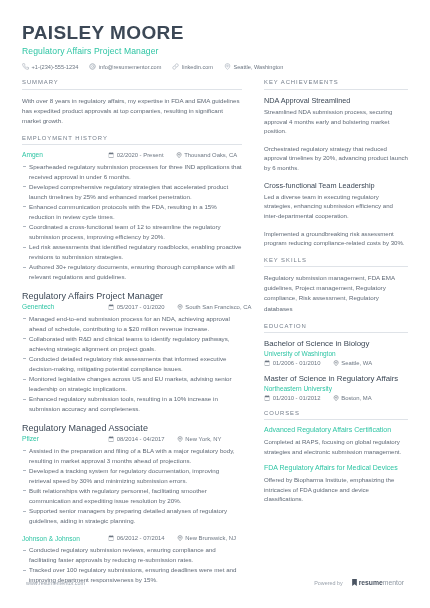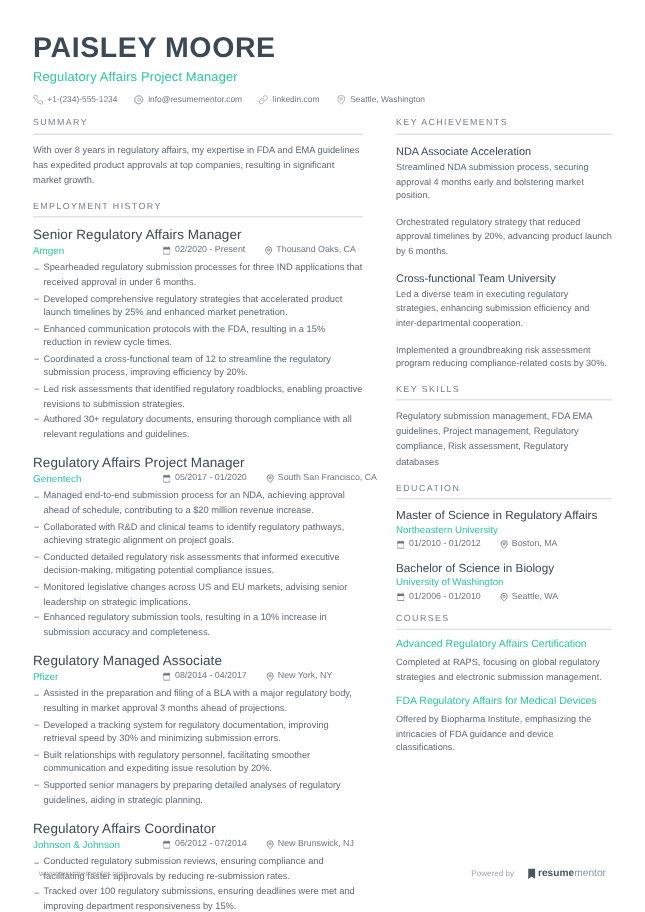--- a/index.html
+++ b/index.html
@@ -267,21 +267,20 @@
 
       <div class="sec">
         <div class="sec-title">SUMMARY</div>
         <div class="para">With over 8 years in regulatory affairs, my expertise in FDA and EMA guidelines has expedited product approvals at top companies, resulting in significant market growth.</div>
       </div>
 
       <div class="sec">
         <div class="sec-title">EMPLOYMENT HISTORY</div>
         <div id="jobs-list">
             <div class="job">
-              <div class="job-role">Senior Regulatory Affairs Manager</div>
               <div class="job-meta">
                 <span class="job-company">Amgen</span>
                 <span class="meta-chunk">
                   <span class="m-ico">
                     <svg viewBox="0 0 24 24" fill="currentColor">
                       <path d="M7 1h2v2h6V1h2v2h3a1 1 0 0 1 1 1v17a1 1 0 0 1-1 1H4a1 1 0 0 1-1-1V4a1 1 0 0 1 1-1h3V1zm13 8H4v11h16V9z"></path>
                     </svg>
                   </span>
                   <span>02/2020 - Present</span>
                 </span>
@@ -357,21 +356,20 @@
                 </span>
               </div>
               <ul class="bullets">
                 <li>Assisted in the preparation and filing of a BLA with a major regulatory body, resulting in market approval 3 months ahead of projections.</li>
                 <li>Developed a tracking system for regulatory documentation, improving retrieval speed by 30% and minimizing submission errors.</li>
                 <li>Built relationships with regulatory personnel, facilitating smoother communication and expediting issue resolution by 20%.</li>
                 <li>Supported senior managers by preparing detailed analyses of regulatory guidelines, aiding in strategic planning.</li>
               </ul>
             </div>
             <div class="job">
-              <div class="job-role">Regulatory Affairs Coordinator</div>
               <div class="job-meta">
                 <span class="job-company">Johnson &amp; Johnson</span>
                 <span class="meta-chunk">
                   <span class="m-ico">
                     <svg viewBox="0 0 24 24" fill="currentColor">
                       <path d="M7 1h2v2h6V1h2v2h3a1 1 0 0 1 1 1v17a1 1 0 0 1-1 1H4a1 1 0 0 1-1-1V4a1 1 0 0 1 1-1h3V1zm13 8H4v11h16V9z"></path>
                     </svg>
                   </span>
                   <span>06/2012 - 07/2014</span>
                 </span>
@@ -394,87 +392,87 @@
       </div>
 
     </div>
 
     <div class="col-right">
 
       <div class="sec">
         <div class="sec-title">KEY ACHIEVEMENTS</div>
         <div id="ach-list">
             <div class="ach">
-              <div class="ach-title">NDA Associate Acceleration</div>
+              <div class="ach-title">NDA Approval Streamlined</div>
               <div class="ach-desc">Streamlined NDA submission process, securing approval 4 months early and bolstering market position.</div>
             </div>
             <div class="ach">
               <div class="ach-desc">Orchestrated regulatory strategy that reduced approval timelines by 20%, advancing product launch by 6 months.</div>
             </div>
             <div class="ach">
-              <div class="ach-title">Cross-functional Team University</div>
+              <div class="ach-title">Cross-functional Team Leadership</div>
               <div class="ach-desc">Led a diverse team in executing regulatory strategies, enhancing submission efficiency and inter-departmental cooperation.</div>
             </div>
             <div class="ach">
               <div class="ach-desc">Implemented a groundbreaking risk assessment program reducing compliance-related costs by 30%.</div>
             </div>
           </div>
       </div>
 
       <div class="sec">
         <div class="sec-title">KEY SKILLS</div>
         <div class="para">Regulatory submission management, FDA EMA guidelines, Project management, Regulatory compliance, Risk assessment, Regulatory databases</div>
       </div>
 
       <div class="sec">
         <div class="sec-title">EDUCATION</div>
         <div id="edu-list">
             <div class="edu">
+              <div class="edu-degree">Bachelor of Science in Biology</div>
+              <div class="edu-school">University of Washington</div>
+              <div class="edu-meta">
+                <span class="meta-chunk">
+                  <span class="m-ico">
+                    <svg viewBox="0 0 24 24" fill="currentColor">
+                      <path d="M7 1h2v2h6V1h2v2h3a1 1 0 0 1 1 1v17a1 1 0 0 1-1 1H4a1 1 0 0 1-1-1V4a1 1 0 0 1 1-1h3V1zm13 8H4v11h16V9z"></path>
+                    </svg>
+                  </span>
+                  <span>01/2006 - 01/2010</span>
+                </span>
+                <span class="meta-chunk">
+                  <span class="m-ico">
+                    <svg viewBox="0 0 24 24" fill="none" stroke="currentColor" stroke-width="2.2">
+                      <path d="M20 10c0 6-8 12-8 12S4 16 4 10a8 8 0 0 1 16 0z"></path>
+                      <circle cx="12" cy="10" r="2.8"></circle>
+                    </svg>
+                  </span>
+                  <span>Seattle, WA</span>
+                </span>
+              </div>
+            </div>
+            <div class="edu">
               <div class="edu-degree">Master of Science in Regulatory Affairs</div>
               <div class="edu-school">Northeastern University</div>
               <div class="edu-meta">
                 <span class="meta-chunk">
                   <span class="m-ico">
                     <svg viewBox="0 0 24 24" fill="currentColor">
                       <path d="M7 1h2v2h6V1h2v2h3a1 1 0 0 1 1 1v17a1 1 0 0 1-1 1H4a1 1 0 0 1-1-1V4a1 1 0 0 1 1-1h3V1zm13 8H4v11h16V9z"></path>
                     </svg>
                   </span>
                   <span>01/2010 - 01/2012</span>
                 </span>
                 <span class="meta-chunk">
                   <span class="m-ico">
                     <svg viewBox="0 0 24 24" fill="none" stroke="currentColor" stroke-width="2.2">
                       <path d="M20 10c0 6-8 12-8 12S4 16 4 10a8 8 0 0 1 16 0z"></path>
                       <circle cx="12" cy="10" r="2.8"></circle>
                     </svg>
                   </span>
                   <span>Boston, MA</span>
-                </span>
-              </div>
-            </div>
-            <div class="edu">
-              <div class="edu-degree">Bachelor of Science in Biology</div>
-              <div class="edu-school">University of Washington</div>
-              <div class="edu-meta">
-                <span class="meta-chunk">
-                  <span class="m-ico">
-                    <svg viewBox="0 0 24 24" fill="currentColor">
-                      <path d="M7 1h2v2h6V1h2v2h3a1 1 0 0 1 1 1v17a1 1 0 0 1-1 1H4a1 1 0 0 1-1-1V4a1 1 0 0 1 1-1h3V1zm13 8H4v11h16V9z"></path>
-                    </svg>
-                  </span>
-                  <span>01/2006 - 01/2010</span>
-                </span>
-                <span class="meta-chunk">
-                  <span class="m-ico">
-                    <svg viewBox="0 0 24 24" fill="none" stroke="currentColor" stroke-width="2.2">
-                      <path d="M20 10c0 6-8 12-8 12S4 16 4 10a8 8 0 0 1 16 0z"></path>
-                      <circle cx="12" cy="10" r="2.8"></circle>
-                    </svg>
-                  </span>
-                  <span>Seattle, WA</span>
                 </span>
               </div>
             </div>
           </div>
       </div>
 
       <div class="sec">
         <div class="sec-title">COURSES</div>
         <div id="course-list">
             <div class="course">

